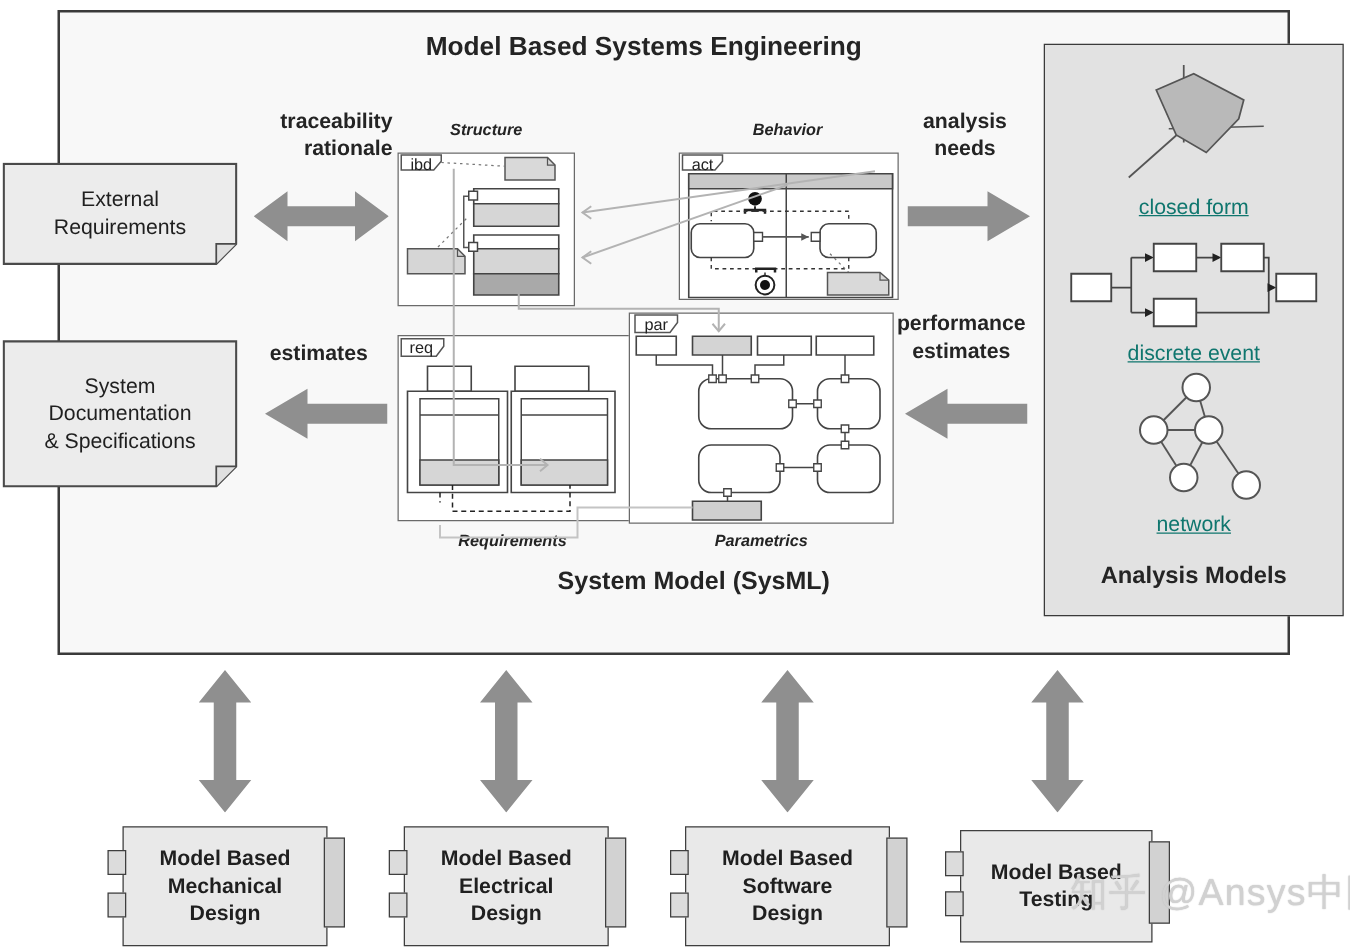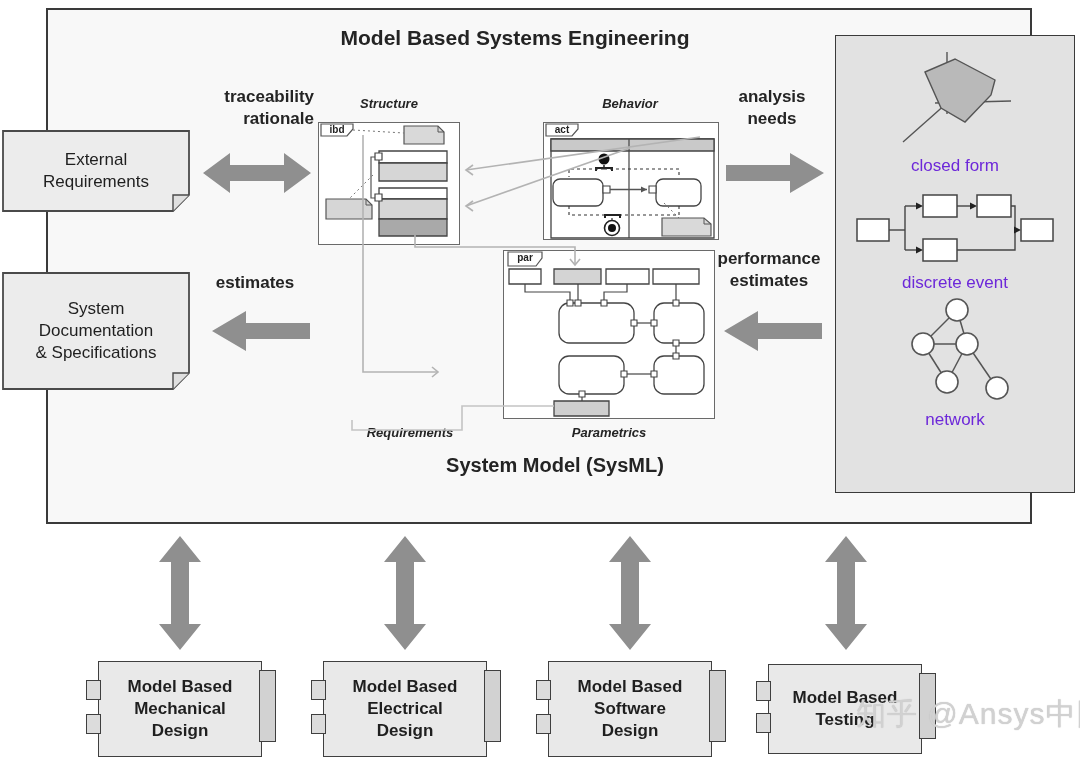--- a/index.html
+++ b/index.html
@@ -6,23 +6,23 @@
   #canvas{position:relative;width:1080px;height:761px;background:#ffffff;overflow:hidden;
           font-family:"Liberation Sans","DejaVu Sans",sans-serif;color:#1f1f1f;}
   .abs{position:absolute;}
   .lbl{font-weight:bold;white-space:pre-line;text-align:center;line-height:1.32;color:#242424;}
   .caption{font-weight:bold;font-style:italic;font-size:13px;text-align:center;color:#242424;}
   .outer-box{left:46px;top:8px;width:982px;height:512px;border:2px solid #3a3a3a;background:#f8f8f8;}
   .title{left:250px;top:24px;width:530px;font-size:21px;}
   .note{z-index:4;}
   .note .txt{position:absolute;left:0;top:0;width:100%;height:100%;display:flex;align-items:center;justify-content:center;font-size:17px;font-weight:normal;white-space:pre-line;text-align:center;line-height:1.3;}
   .diagram{background:#ffffff;border:1.5px solid #6a6a6a;z-index:2;}
-  .tabtxt{position:absolute;left:3px;top:1px;width:30px;font-size:10px;font-weight:bold;color:#222;text-align:center;}
+  .tabtxt{position:absolute;left:3px;top:1px;width:30px;font-size:13px;font-weight:normal;color:#222;text-align:center;}
   .panel{left:835px;top:35px;width:238px;height:456px;background:#e2e2e2;border:1.5px solid #3a3a3a;z-index:3;}
-  .panel .item-lbl{position:absolute;width:100%;text-align:center;font-size:17px;color:#6d28d9;}
+  .panel .item-lbl{position:absolute;width:100%;text-align:center;font-size:17px;color:#0f766e;text-decoration:underline;}
   .panel .panel-title{position:absolute;width:100%;text-align:center;font-size:19px;font-weight:bold;color:#242424;}
   .garrow{z-index:3;}
   .garrow polygon{fill:#8f8f8f;}
   .comp-box{background:#e9e9e9;border:1.6px solid #3f3f3f;z-index:2;}
   .comp-box .clbl{position:absolute;left:0;top:0;width:100%;height:100%;display:flex;align-items:center;justify-content:center;font-size:17px;font-weight:bold;white-space:pre-line;text-align:center;line-height:1.3;}
   .ltab{position:absolute;left:-13px;width:13px;height:18px;background:#dcdcdc;border:1.5px solid #3f3f3f;}
   .rtab{position:absolute;right:-15px;top:8px;width:15px;height:calc(100% - 24px);background:#d2d2d2;border:1.5px solid #3f3f3f;}
   .overlay{z-index:6;pointer-events:none;}
   .overlay path, .overlay polyline{fill:none;stroke:#b3b3b3;stroke-width:1.6;}
   .overlay .lite{stroke:#c4c4c4;}
@@ -127,20 +127,38 @@
       <line x1="68" y1="95" x2="68" y2="100" stroke="#333" stroke-width="1.2"></line>
       <circle cx="68" cy="105" r="7.5" fill="#ffffff" stroke="#222" stroke-width="1.6"></circle>
       <circle cx="68" cy="105" r="4" fill="#111"></circle>
       <line x1="120" y1="80" x2="135" y2="95" stroke="#777" stroke-width="1" stroke-dasharray="2,3"></line>
       <path d="M118,95 H160 L167,101 V113 H118 Z" fill="#d9d9d9" stroke="#555" stroke-width="1.2"></path>
       <path d="M160,95 L160,101 H167" fill="none" stroke="#555" stroke-width="1"></path>
     </svg>
     <div class="tabtxt">act</div>
   </div>
 
+  <div class="abs diagram" style="left:318px;top:268px;width:192px;height:147px;">
+    <svg class="sketch" width="192" height="147" viewBox="0 0 192 147">
+      <path d="M2,16 H30 L36,8 V2 H2 Z" fill="#ffffff" stroke="#555" stroke-width="1.2"></path>
+      <rect x="23" y="24" width="35" height="20" fill="#ffffff" stroke="#444" stroke-width="1.3"></rect>
+      <rect x="7" y="44" width="80" height="81" fill="#ffffff" stroke="#444" stroke-width="1.3"></rect>
+      <rect x="17" y="50" width="63" height="69" fill="#ffffff" stroke="#444" stroke-width="1.2"></rect>
+      <line x1="17" y1="63" x2="80" y2="63" stroke="#444" stroke-width="1.1"></line>
+      <rect x="17" y="99" width="63" height="20" fill="#d6d6d6" stroke="#444" stroke-width="1.2"></rect>
+      <rect x="93" y="24" width="59" height="20" fill="#ffffff" stroke="#444" stroke-width="1.3"></rect>
+      <rect x="90" y="44" width="83" height="81" fill="#ffffff" stroke="#444" stroke-width="1.3"></rect>
+      <rect x="98" y="50" width="69" height="69" fill="#ffffff" stroke="#444" stroke-width="1.2"></rect>
+      <line x1="98" y1="63" x2="167" y2="63" stroke="#444" stroke-width="1.1"></line>
+      <rect x="98" y="99" width="69" height="20" fill="#d6d6d6" stroke="#444" stroke-width="1.2"></rect>
+      <polyline points="43,119 43,140 137,140 137,119" fill="none" stroke="#222" stroke-width="1.2" stroke-dasharray="4,3"></polyline>
+      <line x1="33" y1="125" x2="33" y2="133" stroke="#222" stroke-width="1.2" stroke-dasharray="4,3"></line>
+    </svg>
+    <div class="tabtxt">req</div>
+  </div>
 
   <div class="abs diagram" style="left:503px;top:250px;width:210px;height:167px;">
     <svg class="sketch" width="210" height="167" viewBox="0 0 210 167">
       <path d="M4,15 H32 L38,7 V1 H4 Z" fill="#ffffff" stroke="#555" stroke-width="1.2"></path>
       <rect x="5" y="18" width="32" height="15" fill="#ffffff" stroke="#444" stroke-width="1.3"></rect>
       <rect x="50" y="18" width="47" height="15" fill="#d4d4d4" stroke="#444" stroke-width="1.3"></rect>
       <rect x="102" y="18" width="43" height="15" fill="#ffffff" stroke="#444" stroke-width="1.3"></rect>
       <rect x="149" y="18" width="46" height="15" fill="#ffffff" stroke="#444" stroke-width="1.3"></rect>
       <polyline points="21,33 21,41 66,41 66,49" fill="none" stroke="#444" stroke-width="1.2"></polyline>
       <line x1="74" y1="33" x2="74" y2="49" stroke="#444" stroke-width="1.2"></line>
@@ -220,20 +238,21 @@
       <line x1="72" y1="48" x2="52" y2="86" stroke="#555" stroke-width="1.5"></line>
       <line x1="72" y1="48" x2="102" y2="92" stroke="#555" stroke-width="1.5"></line>
       <circle cx="62" cy="14" r="11" fill="#ffffff" stroke="#555" stroke-width="1.6"></circle>
       <circle cx="28" cy="48" r="11" fill="#ffffff" stroke="#555" stroke-width="1.6"></circle>
       <circle cx="72" cy="48" r="11" fill="#ffffff" stroke="#555" stroke-width="1.6"></circle>
       <circle cx="52" cy="86" r="11" fill="#ffffff" stroke="#555" stroke-width="1.6"></circle>
       <circle cx="102" cy="92" r="11" fill="#ffffff" stroke="#555" stroke-width="1.6"></circle>
     </svg>
     <div class="item-lbl" style="top:374px;">network</div>
 
+    <div class="panel-title" style="top:414px;">Analysis Models</div>
   </div>
 
   <svg class="abs garrow" style="left:156px;top:536px;" width="48" height="114">
     <polygon points="24,0 45,26 33,26 33,88 45,88 24,114 3,88 15,88 15,26 3,26"></polygon>
   </svg>
   <svg class="abs garrow" style="left:381px;top:536px;" width="48" height="114">
     <polygon points="24,0 45,26 33,26 33,88 45,88 24,114 3,88 15,88 15,26 3,26"></polygon>
   </svg>
   <svg class="abs garrow" style="left:606px;top:536px;" width="48" height="114">
     <polygon points="24,0 45,26 33,26 33,88 45,88 24,114 3,88 15,88 15,26 3,26"></polygon>

